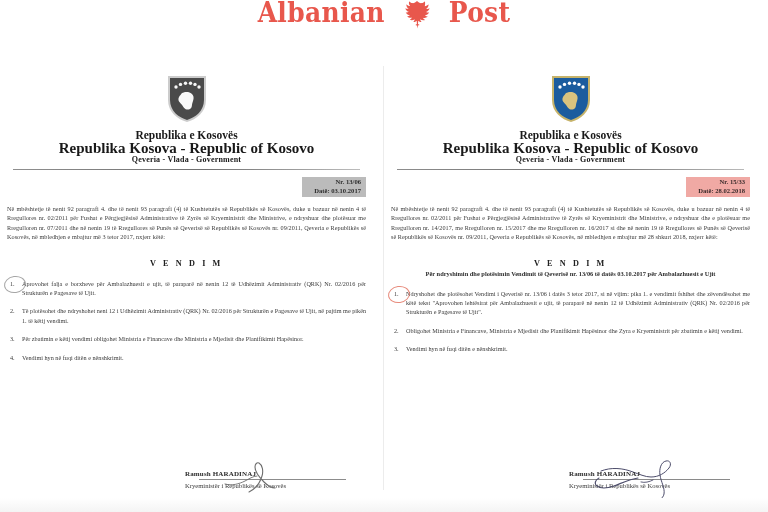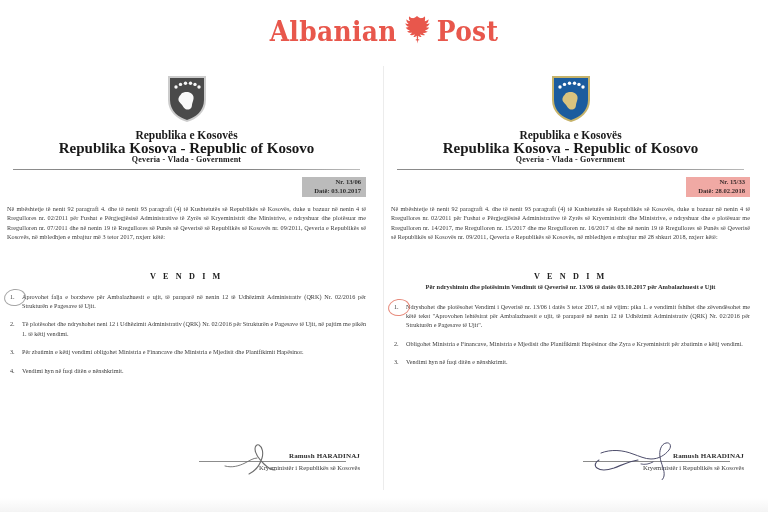--- a/index.html
+++ b/index.html
@@ -8,22 +8,22 @@
     width:768px; height:512px;
     background:#ffffff;
     font-family:"Liberation Serif", serif;
     overflow:hidden;
     position:relative;
   }
 
   
   .masthead {
     height:62px;
-    display:flex; align-items:center; justify-content:center;
-    gap:6px;
+    display:flex; align-items:flex-start; justify-content:center;
+    gap:18px;
   }
   .masthead-word {
     font-family:"DejaVu Serif", serif;
     font-weight:700;
     font-size:25px;
     color:#e8574c;
     letter-spacing:0.3px;
     line-height:1;
     transform:scaleY(1.12);
   }
@@ -89,21 +89,21 @@
     line-height:9.4px;
     text-align:justify;
     color:#3c3c3c;
     letter-spacing:0.05px;
   }
   .vendim {
     text-align:center;
     font-weight:700;
     font-size:8.2px;
     letter-spacing:2.6px;
-    margin-top:30px;
+    margin-top:17px;
     color:#222;
   }
   .vendim-sub {
     text-align:center;
     font-weight:700;
     font-size:6.4px;
     line-height:9px;
     margin:1px 14px 0 14px;
     color:#2e2e2e;
   }
@@ -129,23 +129,23 @@
     border-radius:50%;
     opacity:.78;
     transform:rotate(-8deg);
     pointer-events:none;
   }
   .sheet.left .circle-anno { border-color:#8c8c8c; }
 
   
   .sigblock {
     position:absolute;
-    bottom:41px; right:24px;
+    bottom:23px; right:24px;
     width:175px;
-    text-align:right;
+    text-align:left;
   }
   .sig-svg { position:absolute; left:12px; top:-12px; width:150px; height:40px; }
   .sig-name {
     font-size:7px; font-weight:700; color:#2d2d2d;
     position:relative; z-index:2; letter-spacing:.15px;
   }
   .sig-line { height:1px; background:#8a8a8a; margin:1px 14px 2px 14px; }
   .sig-role { font-size:6.6px; color:#3a3a3a; }
 
   .shadow-b {

